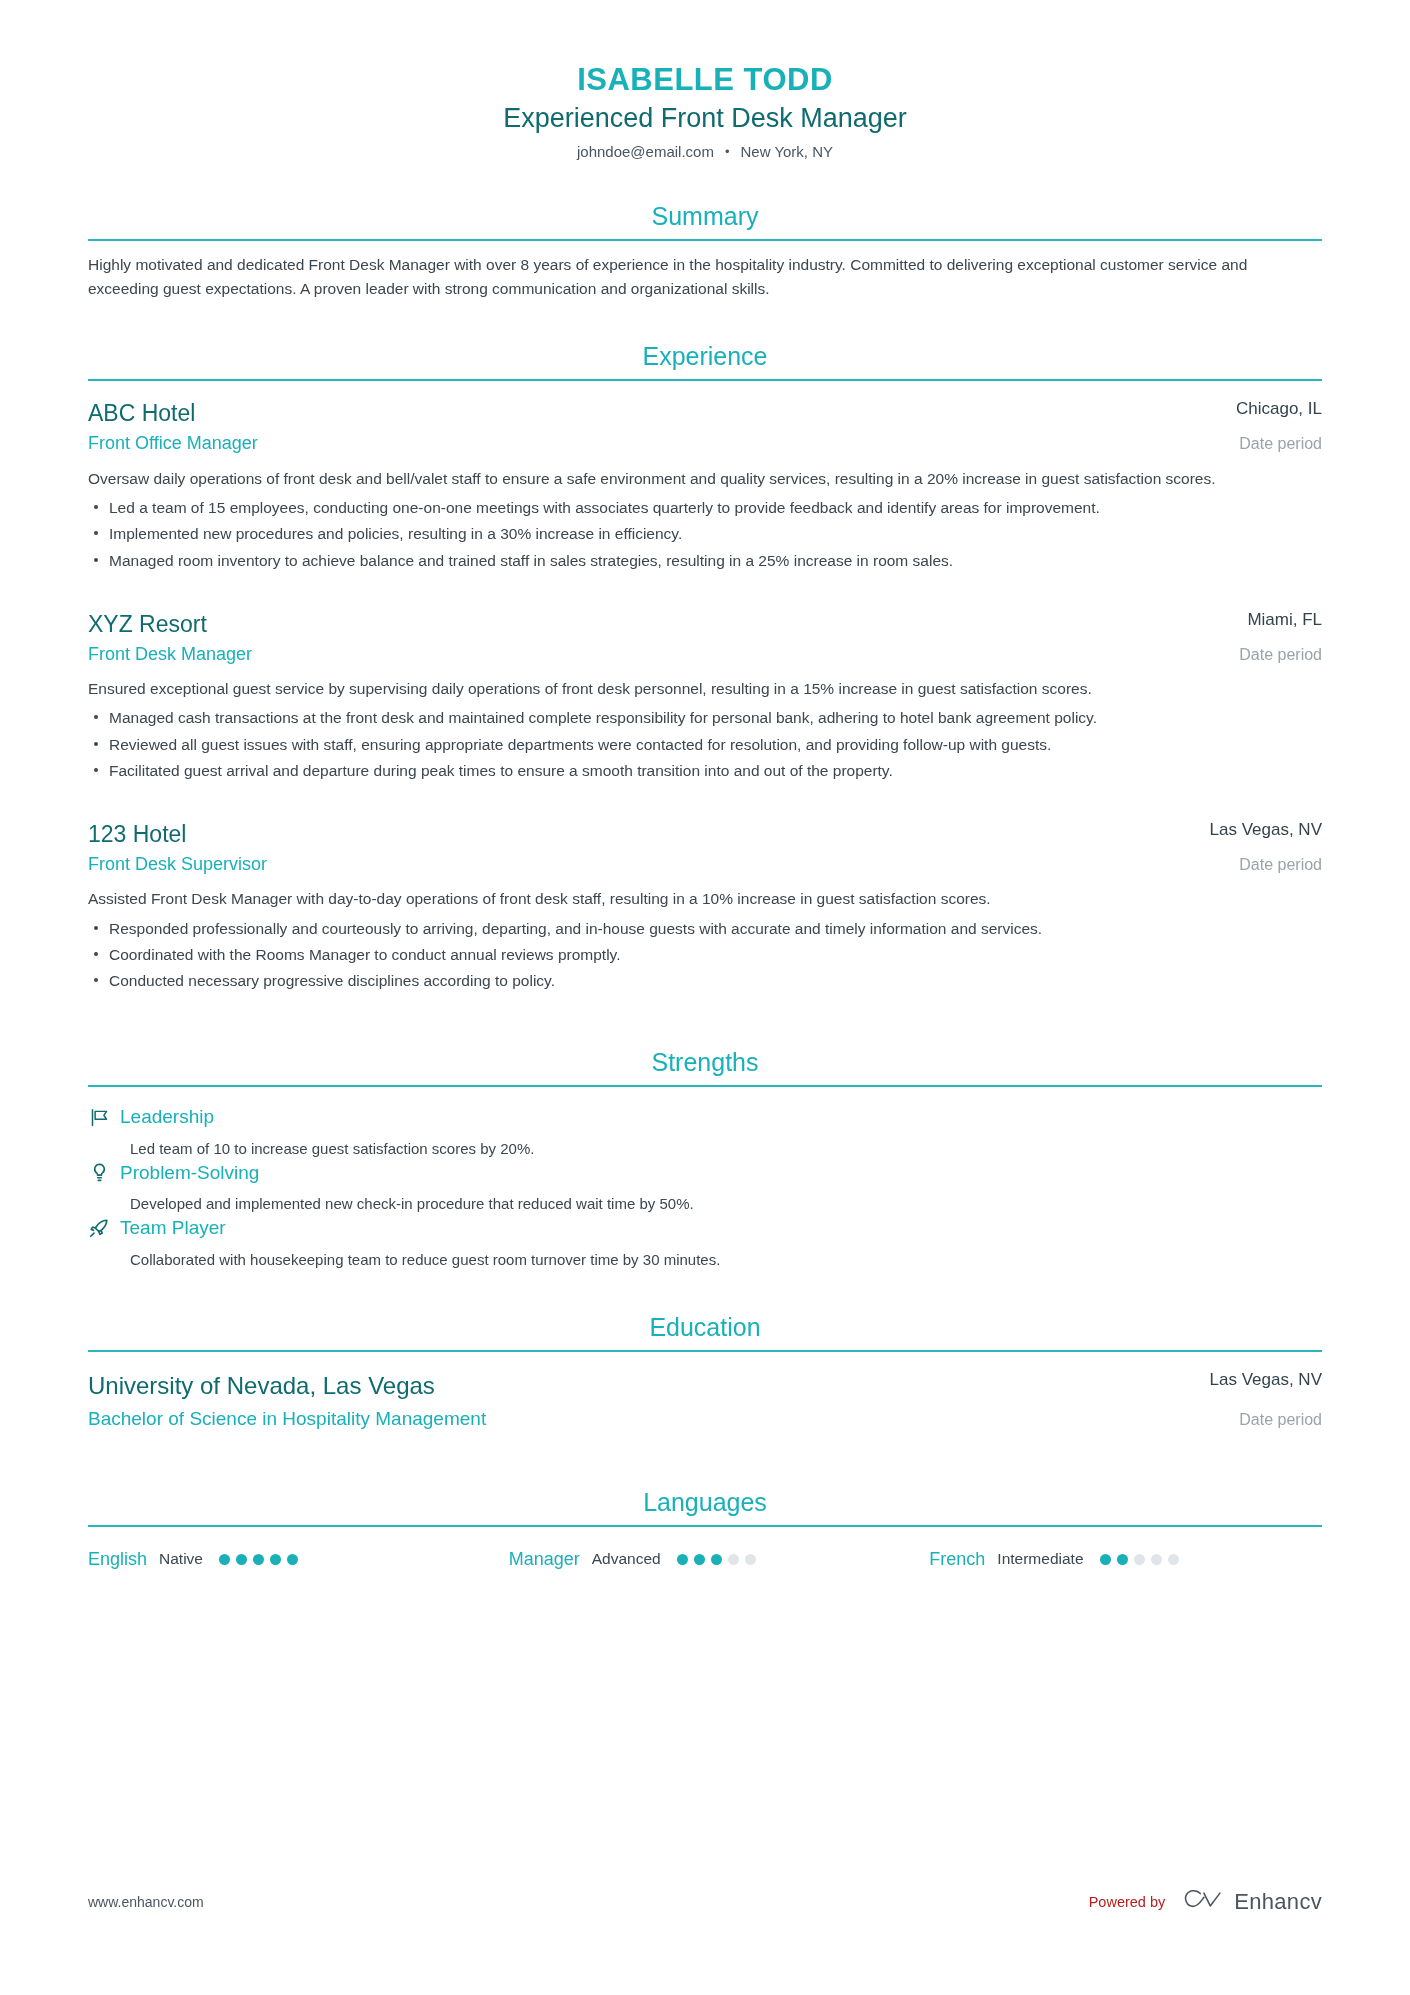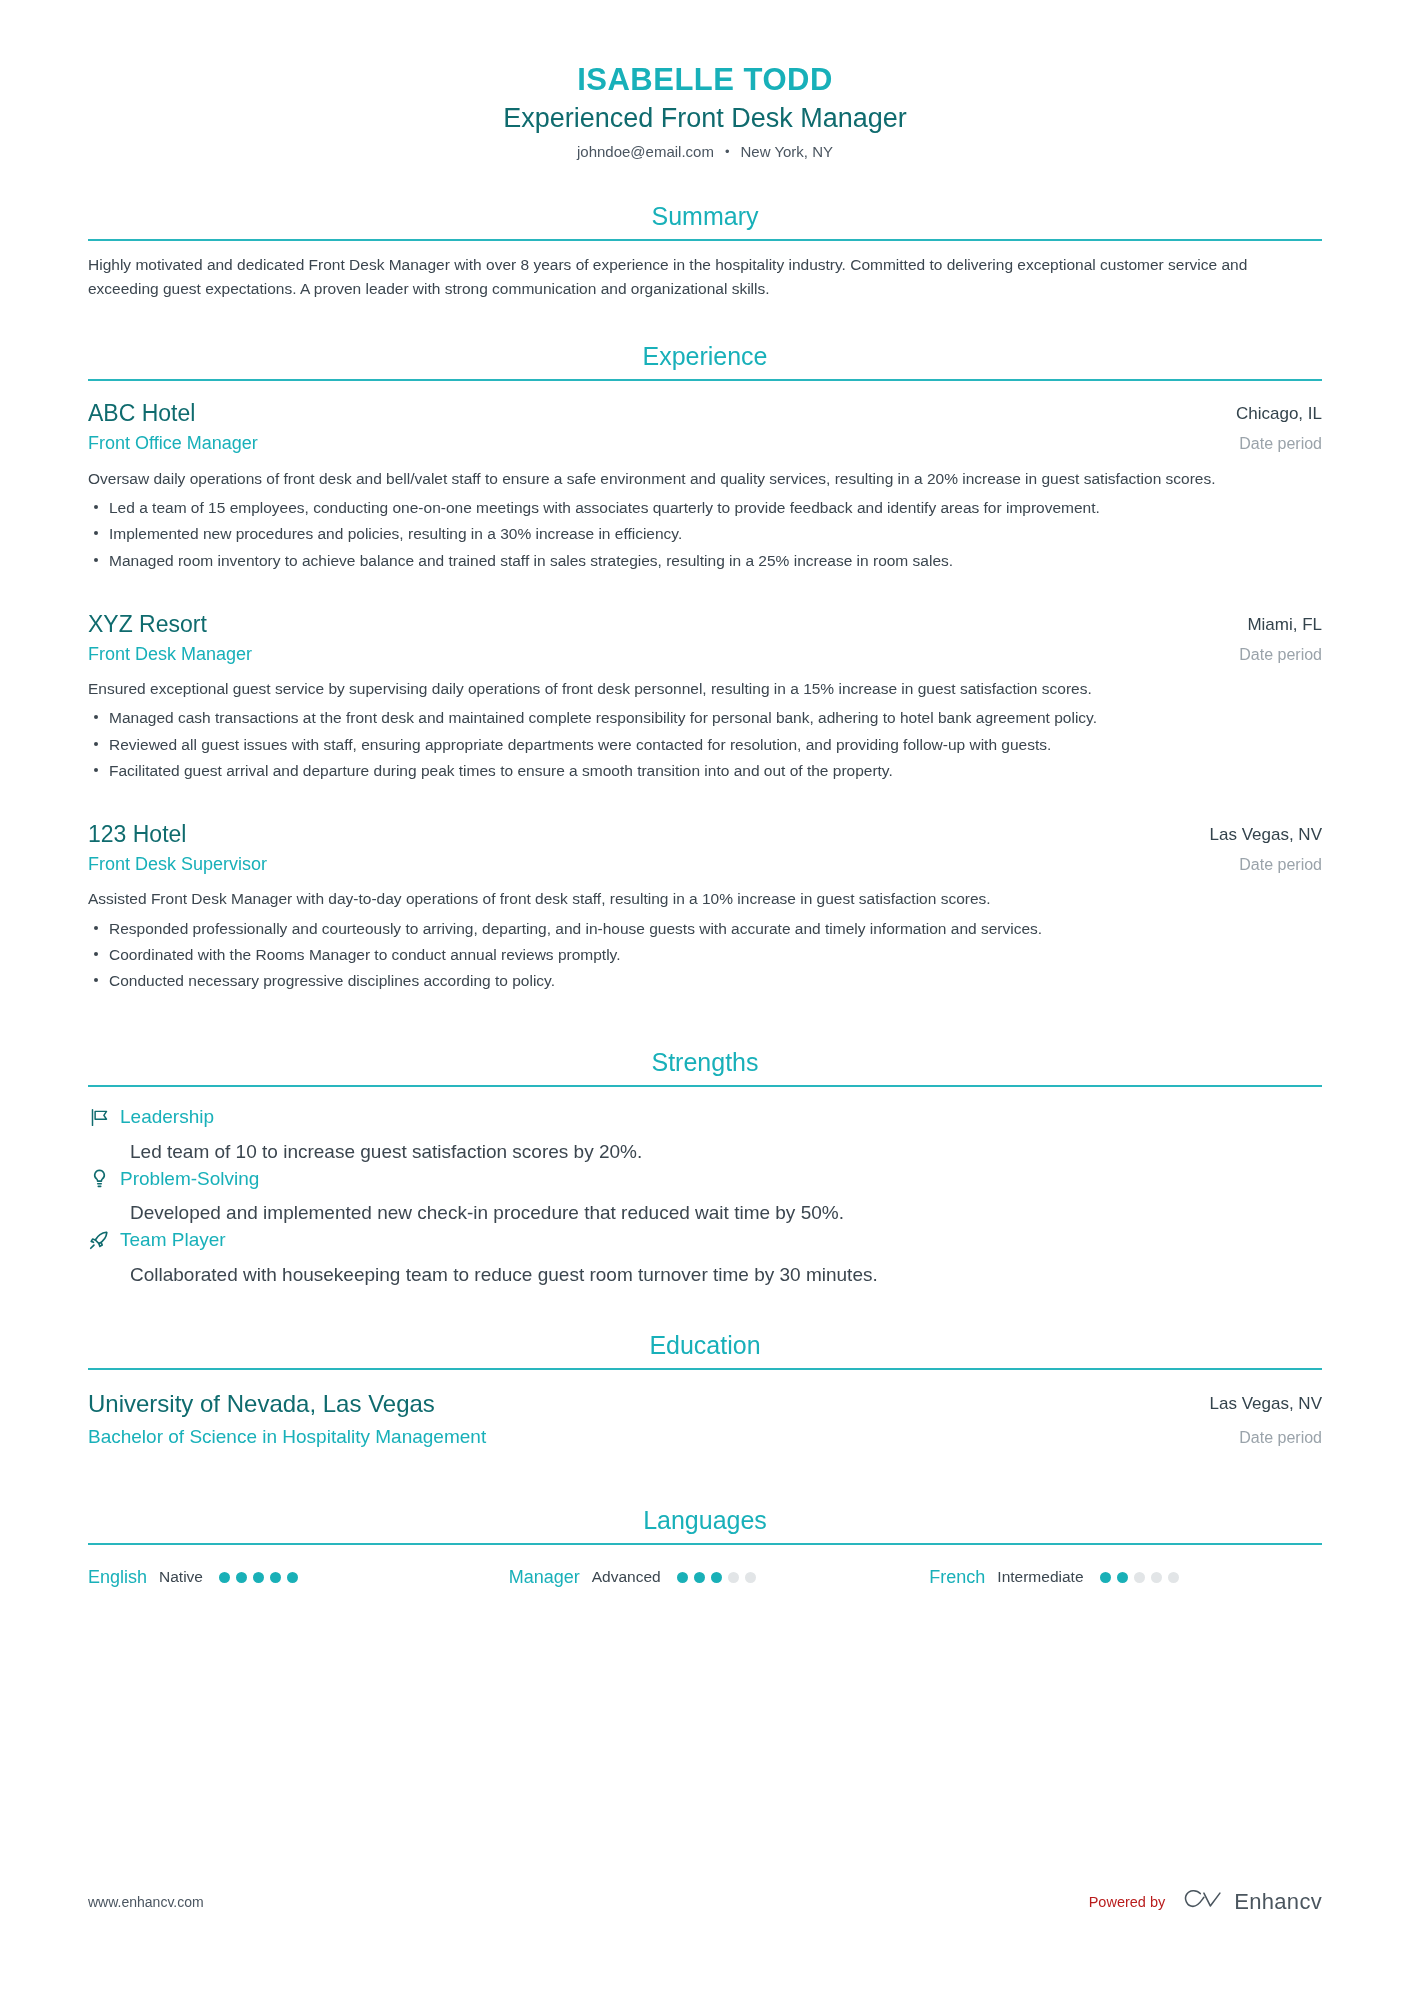--- a/index.html
+++ b/index.html
@@ -68,21 +68,21 @@
     color: #3b464f;
     max-width: 1160px;
   }
 
   
   .entry { margin-top: 6px; padding-bottom: 14px; }
   .entry + .entry { margin-top: 24px; }
   .entry-head {
     display: flex;
     justify-content: space-between;
-    align-items: center;
+    align-items: flex-start;
   }
   .org-name {
     font-size: 23px;
     color: #0F6B6E;
     font-weight: normal;
     line-height: 1.3;
   }
   .entry-location {
     font-size: 17px;
     color: #33434c;
@@ -156,21 +156,21 @@
     align-items: center;
     justify-content: center;
     color: #0F6B6E;
   }
   .strength-name {
     font-size: 19px;
     color: #18B0B9;
     line-height: 1.25;
   }
   .strength-desc {
-    font-size: 19px;
+    font-size: 15px;
     line-height: 1.5;
     color: #3b464f;
     margin-top: 9px;
     padding-left: 42px;
   }
 
   
   .edu-name {
     font-size: 24px;
     color: #0F6B6E;

